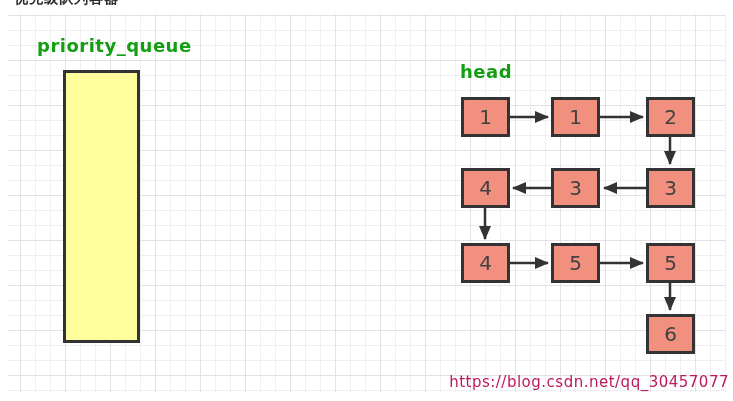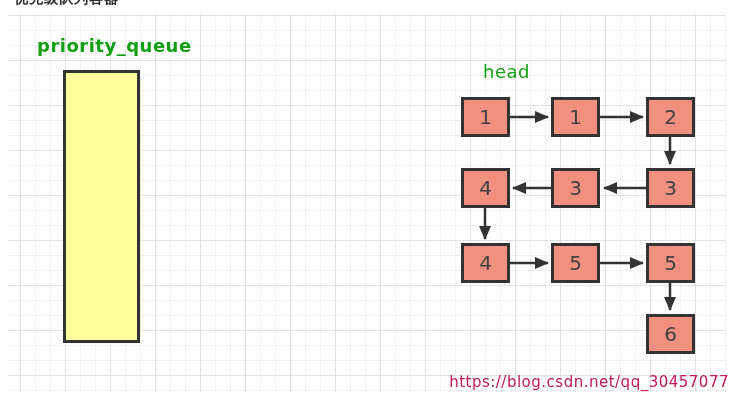--- a/index.html
+++ b/index.html
@@ -62,24 +62,24 @@
     top: 70px;
     width: 77px;
     height: 273px;
     box-sizing: border-box;
     background: #fefe9d;
     border: 3px solid #333333;
     z-index: 2;
   }
   .head-label {
     position: absolute;
-    left: 483px;
+    left: 460px;
     top: 61px;
     font-size: 18px;
-    font-weight: normal;
+    font-weight: bold;
     letter-spacing: 0.5px;
     color: #12a012;
     z-index: 2;
   }
   .node {
     position: absolute;
     width: 49px;
     height: 40px;
     box-sizing: border-box;
     border: 3px solid #333333;

